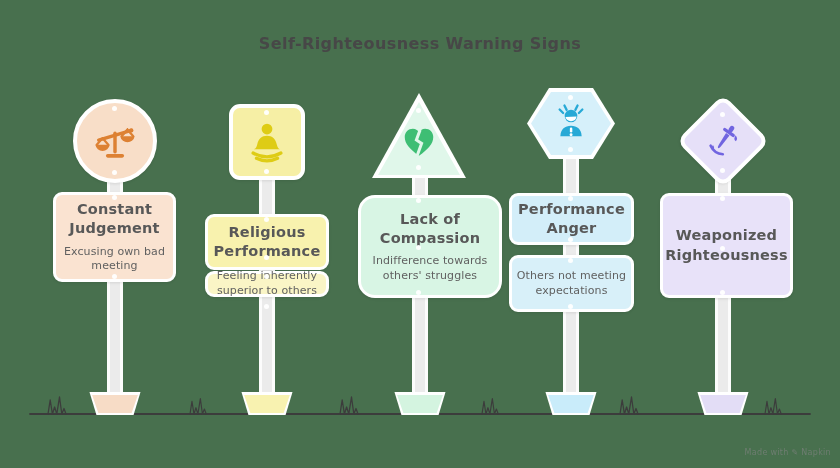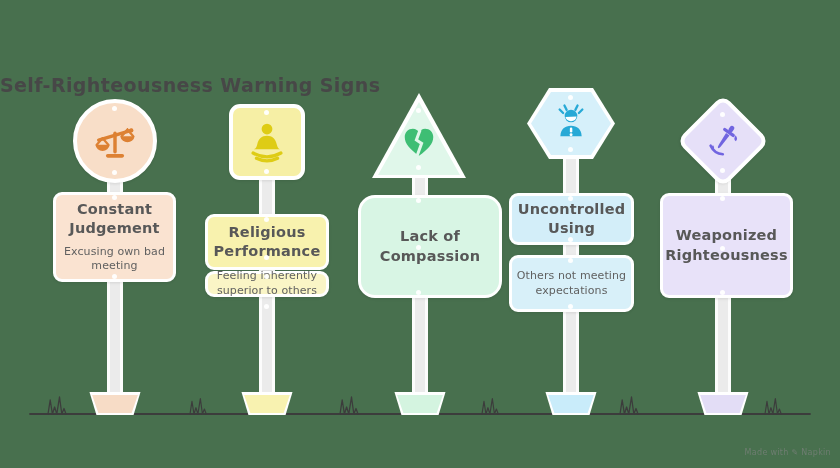--- a/index.html
+++ b/index.html
@@ -2,22 +2,22 @@
 <html><head>
 <meta charset="utf-8">
 <style>
   * { margin:0; padding:0; box-sizing:border-box; }
   html,body { width:840px; height:468px; }
   body { font-family:"DejaVu Sans","Liberation Sans",sans-serif; overflow:hidden; }
   .stage { position:relative; width:840px; height:468px; background:#48704E; }
 
   .page-title {
     position:absolute; top:34px; left:0; width:840px;
-    font-size:19px; font-weight:700;
-    letter-spacing:0.4px; color:#474747;margin-top:40px;
+    text-align:center; font-size:16px; font-weight:700;
+    letter-spacing:0.4px; color:#474747;
   }
 
   .pole {
     position:absolute; width:16px; background:#EBEBEB;
     border-left:3px solid #FCFCFC; border-right:3px solid #FCFCFC;
     z-index:1;
   }
 
   .head { position:absolute; z-index:2; display:flex; align-items:center; justify-content:center;
           box-shadow:0 1px 3px rgba(0,0,0,0.10); }
@@ -137,20 +137,21 @@
       <svg viewBox="0 0 48 48" width="36" height="36">
         <path fill="currentColor" d="M24 41 C12 32.5 5 25 5 16 C5 9.6 9.8 5 15.8 5 C19.8 5 22.9 7.4 24 10 C25.1 7.4 28.2 5 32.2 5 C38.2 5 43 9.6 43 16 C43 25 36 32.5 24 41 Z"></path>
         <path d="M25.5 6.5 L20.5 20 L27.5 24.5 L21.5 41" fill="none" stroke-width="4" style="stroke: rgb(224, 247, 234);"></path>
       </svg>
     </div>
     <div class="dot" style="left:416px; top:108px;"></div>
     <div class="dot" style="left:416px; top:165px;"></div>
 
     <div class="board" style="left: 358px; top: 195px; width: 144px; height: 103px; background-color: rgb(216, 245, 228); border-radius: 17px;">
       <div class="board-title">Lack of Compassion</div>
+      <div class="board-sub">Indifference towards others' struggles</div>
     </div>
     <div class="dot" style="left:416px; top:198px;"></div>
     <div class="dot" style="left:416px; top:245px;"></div>
     <div class="dot" style="left:416px; top:290px;"></div>
 
     <div class="base-outer" style="left:391px; top:392px; width:58px; height:23px;"></div>
     <div class="base-inner" style="left: 394px; top: 395px; width: 52px; height: 18px; background-color: rgb(212, 244, 224);"></div>
   </div>
 
   <div>
@@ -167,21 +168,21 @@
           <path d="M11.8 39 C12.3 31 17 27.2 24 27.2 C31 27.2 35.7 31 36.2 39 Z" stroke="none"></path>
           <rect x="22.7" y="29.2" width="2.8" height="5.6" rx="1.4" fill="#ffffff" stroke="none"></rect>
           <circle cx="24.1" cy="37.3" r="1.7" fill="#ffffff" stroke="none"></circle>
         </g>
       </svg>
     </div>
     <div class="dot" style="left:568px; top:95px;"></div>
     <div class="dot" style="left:568px; top:147px;"></div>
 
     <div class="board" style="left: 509px; top: 193px; width: 125px; height: 52px; background-color: rgb(211, 238, 249);">
-      <div class="board-title">Uncontrolled Using</div>
+      <div class="board-title">Performance Anger</div>
     </div>
     <div class="dot" style="left:568px; top:196px;"></div>
     <div class="dot" style="left:568px; top:237px;"></div>
 
     <div class="board" style="left: 509px; top: 255px; width: 125px; height: 57px; background-color: rgb(216, 240, 249);">
       <div class="board-sub solo">Others not meeting expectations</div>
     </div>
     <div class="dot" style="left:568px; top:258px;"></div>
     <div class="dot" style="left:568px; top:304px;"></div>
 

